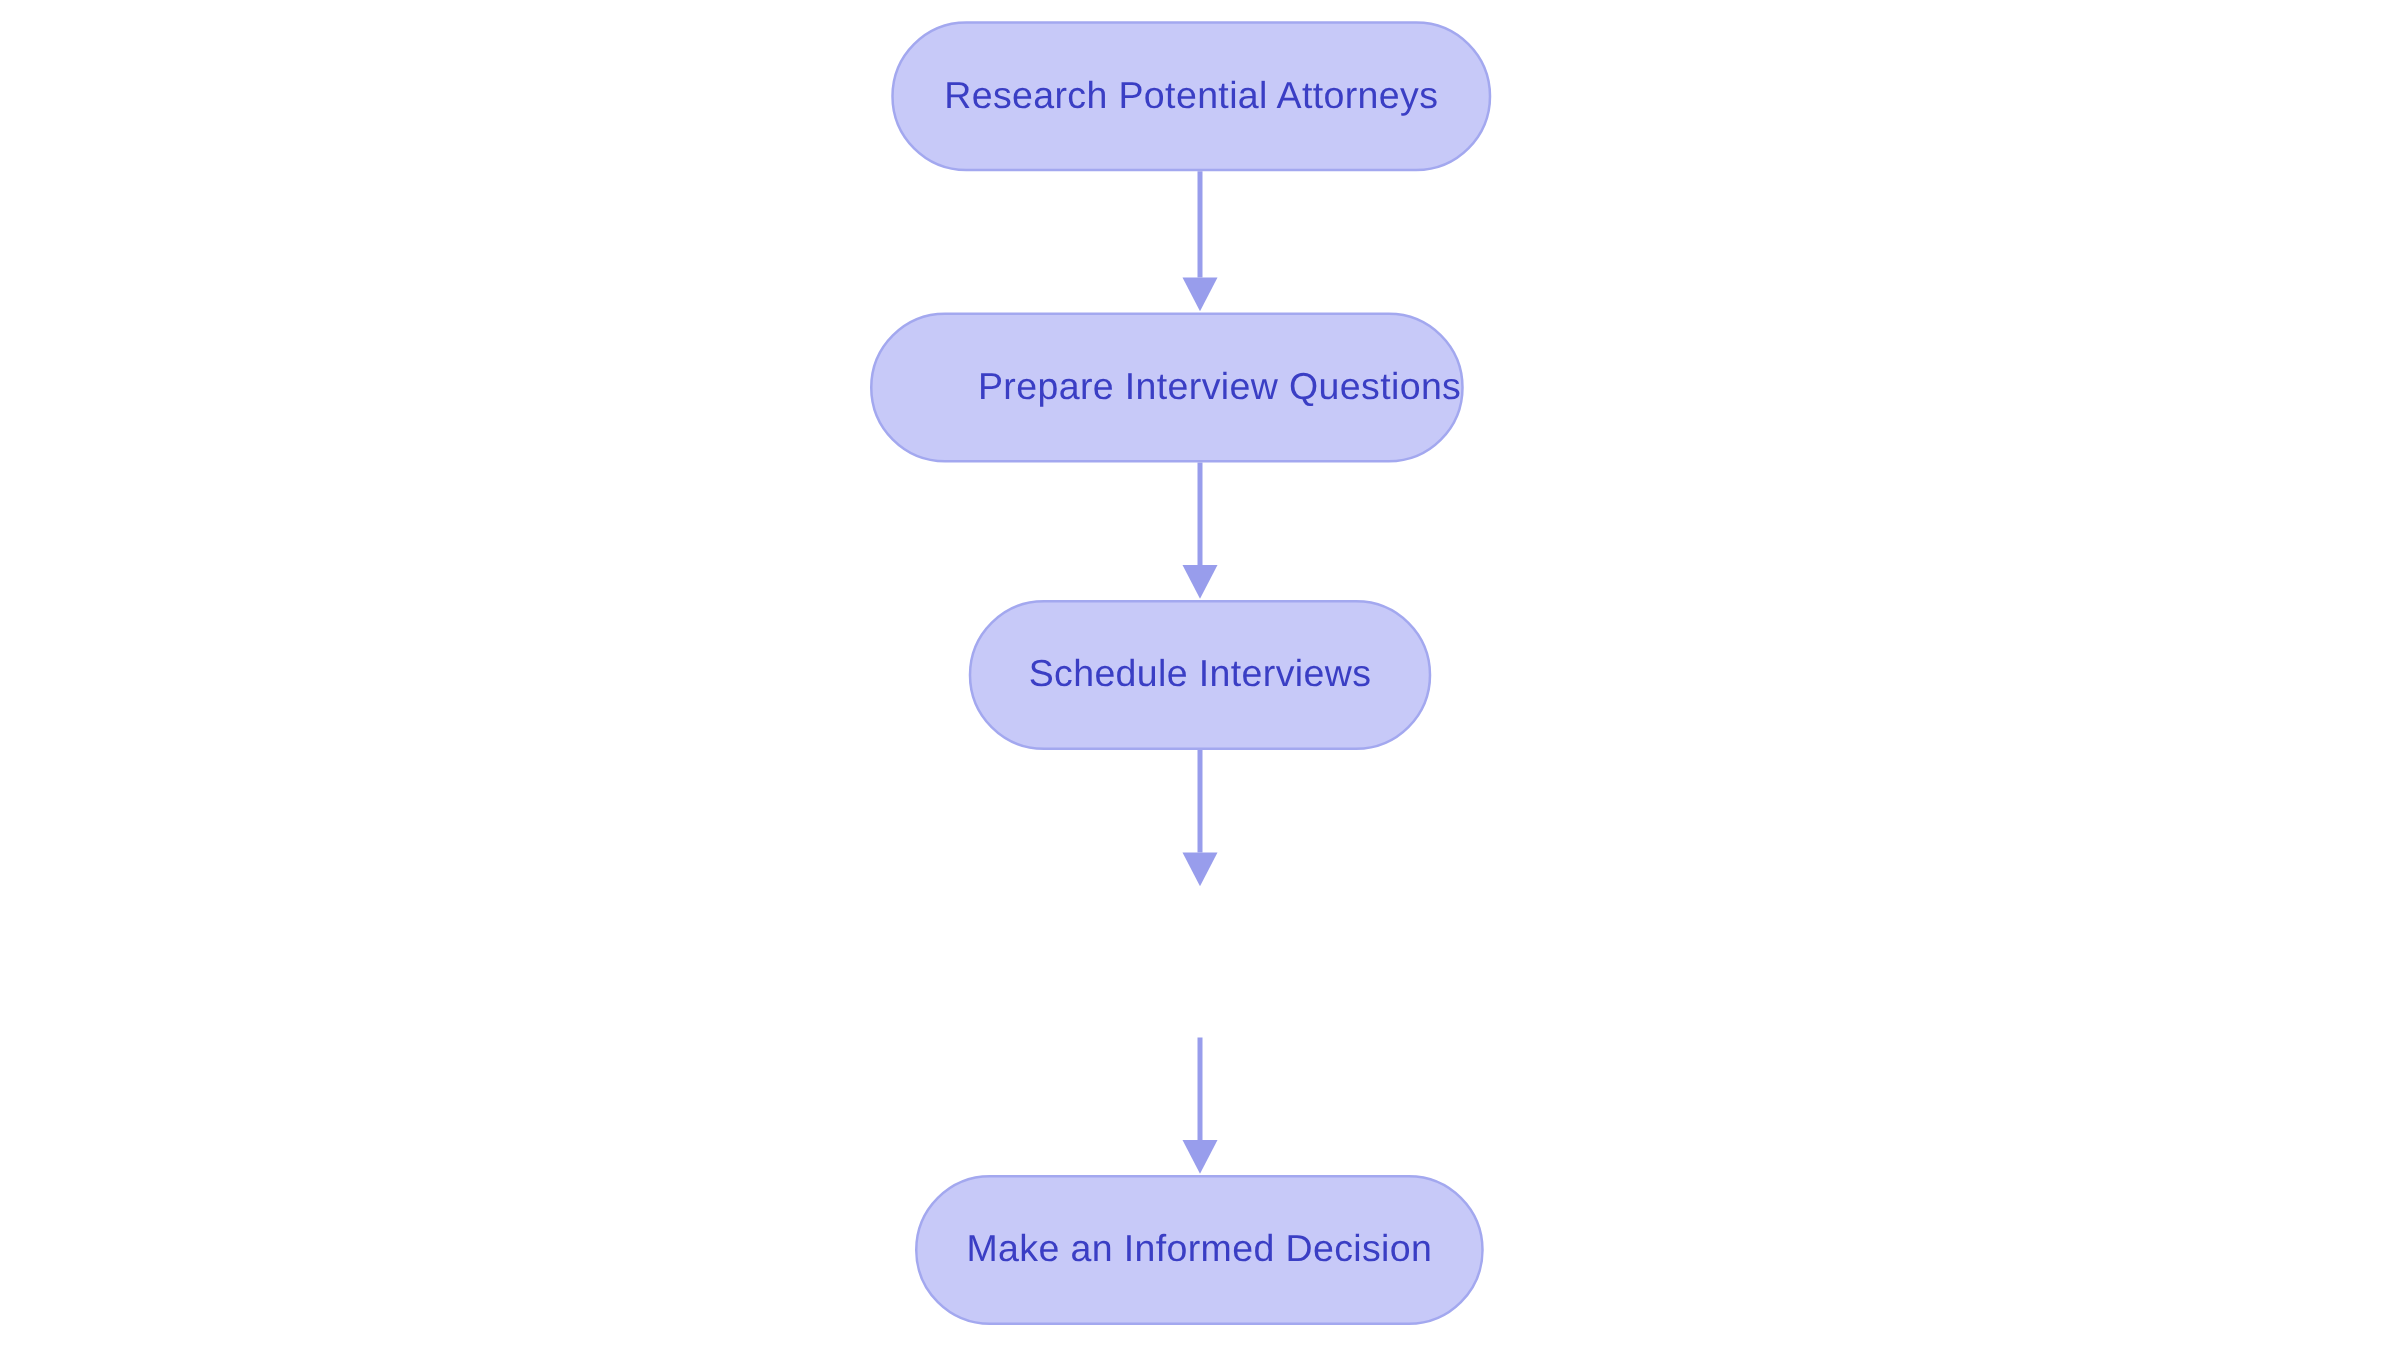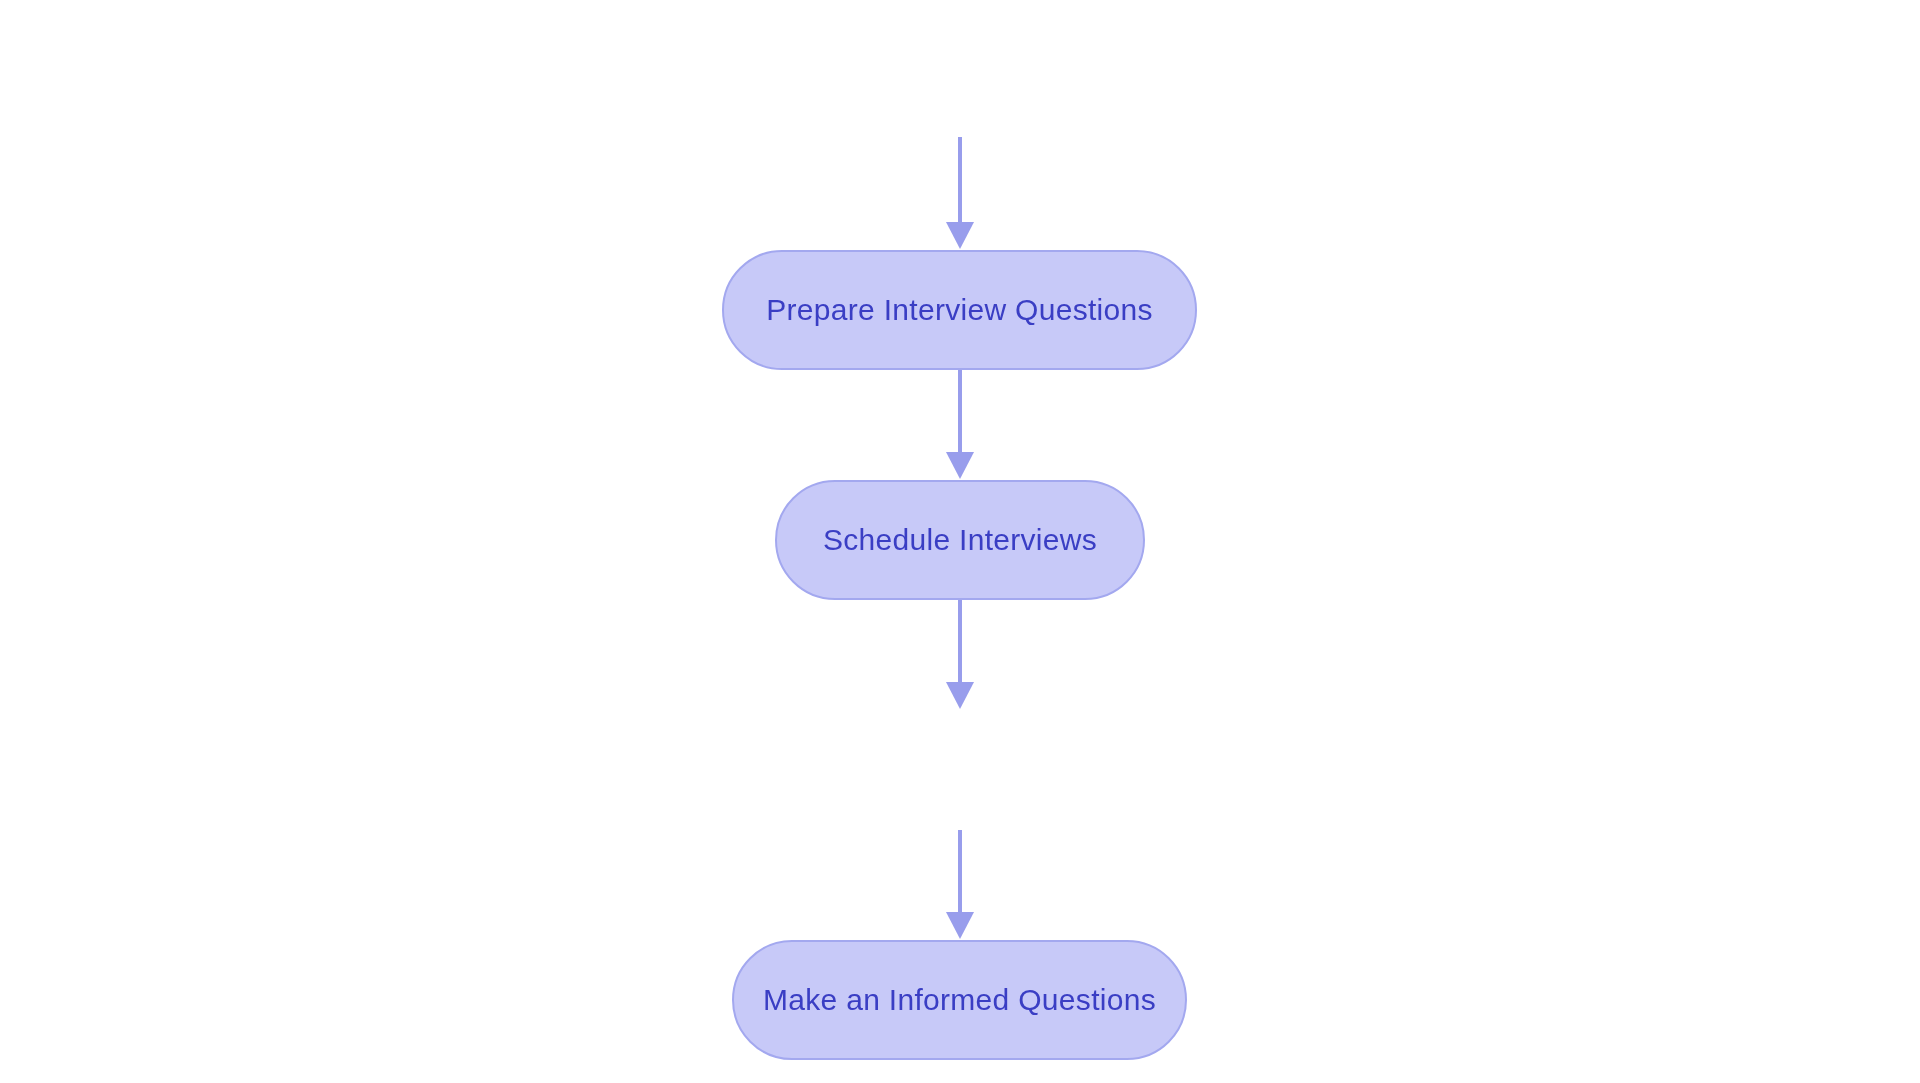--- a/index.html
+++ b/index.html
@@ -35,21 +35,21 @@
     justify-content: center;
   }
   .node-label {
     color: var(--node-text);
     font-size: 30px;
     letter-spacing: 0.3px;
     white-space: nowrap;
   }
 
   .node-1 { left: 713px; top: 17px;  width: 480px; }
-  .node-2 { left: 722px; top: 250px; width: 475px; }
+  .node-2 { left: 696px; top: 250px; width: 475px; justify-content: flex-end; }
   .node-3 { left: 775px; top: 480px; width: 370px; }
   .node-4 { left: 758px; top: 710px; width: 405px; }
   .node-5 { left: 732px; top: 940px; width: 455px; }
 
   
   .arrow {
     position: absolute;
     left: 946px;           
     width: 28px;
     display: flex;
@@ -71,20 +71,23 @@
   .arrow-1 { top: 137px; height: 112px; }
   .arrow-2 { top: 370px; height: 109px; }
   .arrow-3 { top: 600px; height: 109px; }
   .arrow-4 { top: 830px; height: 109px; }
 </style>
 </head>
 <body>
 
 <div class="canvas">
 
+  <div class="node node-1">
+    <span class="node-label">Research Potential Attorneys</span>
+  </div>
 
   <div class="arrow arrow-1">
     <div class="arrow-shaft"></div>
     <div class="arrow-head"></div>
   </div>
 
   <div class="node node-2">
     <span class="node-label">Prepare Interview Questions</span>
   </div>
 
@@ -102,16 +105,16 @@
     <div class="arrow-head"></div>
   </div>
 
 
   <div class="arrow arrow-4">
     <div class="arrow-shaft"></div>
     <div class="arrow-head"></div>
   </div>
 
   <div class="node node-5">
-    <span class="node-label">Make an Informed Questions</span>
+    <span class="node-label">Make an Informed Decision</span>
   </div>
 
 </div>
 
 </body></html>

